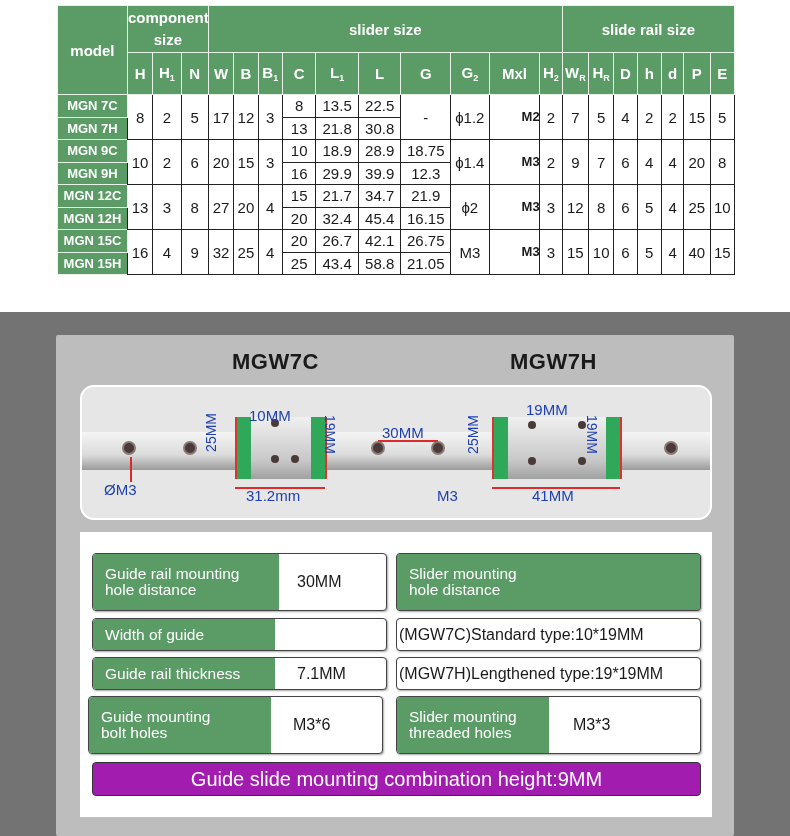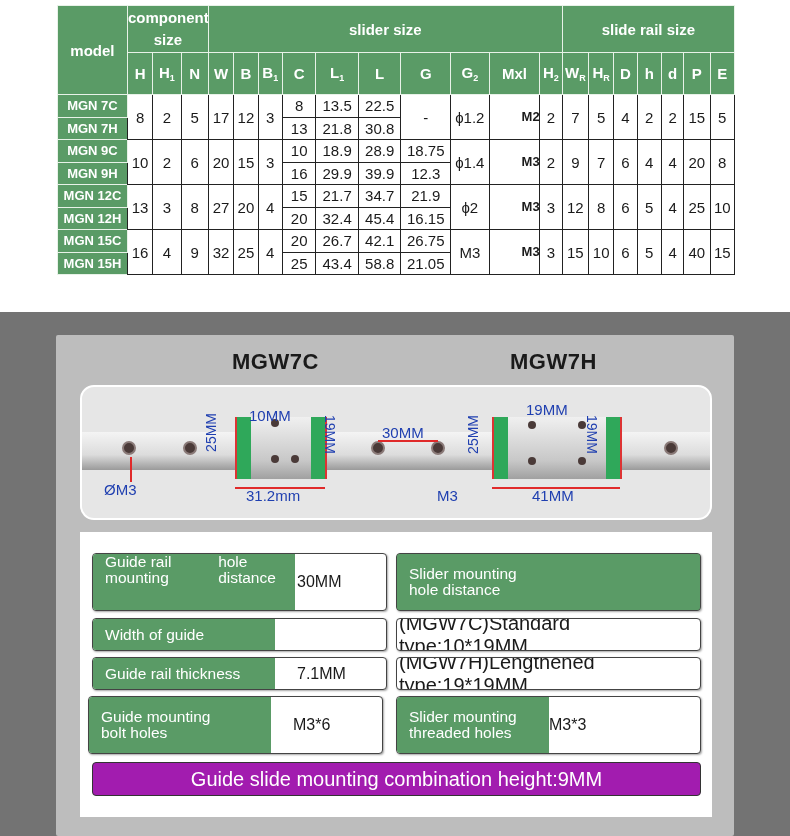--- a/index.html
+++ b/index.html
@@ -96,21 +96,21 @@
     display: flex; align-items: center; padding-left: 12px;
   }
   .cell .val {
     position: absolute; top: 0; bottom: 0; right: 0;
     display: flex; align-items: center;
     color: #1a1a1a; font-size: 16px;
   }
   .cell.full-green { background: #5a9b66; }
   .cell .whole {
     position: absolute; inset: 0; display: flex; align-items: center;
-    color: #1a1a1a; font-size: 20px; padding-left: 2px;
+    color: #1a1a1a; font-size: 16px; padding-left: 2px;
   }
   .banner {
     position: absolute; left: 92px; top: 762px; width: 609px; height: 34px;
     background: #a21caf; border: 1px solid #333; border-radius: 4px;
     color: #ffffff; font-size: 20px;
     display: flex; align-items: center; justify-content: center;
   }
 </style>
 </head>
 <body>
@@ -336,21 +336,21 @@
   <div class="dim" style="left:444px;top:14px">19MM</div>
   <div class="dim v" style="left:502px;top:28px;font-size:14px">19MM</div>
   <div class="redline" style="left:410px;top:100px;width:128px;height:2px"></div>
   <div class="dim" style="left:450px;top:100px">41MM</div>
   <div class="dim" style="left:355px;top:100px">M3</div>
 </div>
 
 <div class="info-box"></div>
 
 <div class="cell" style="left:92px;top:553px;width:295px;height:58px">
-  <div class="lbl" style="width:202px;flex-direction:row;align-items:flex-start;justify-content:center">
+  <div class="lbl" style="width:186px;flex-direction:column;align-items:flex-start;justify-content:center">
     <span>Guide rail mounting</span>
     <span>hole distance</span>
   </div>
   <div class="val" style="left:182px;padding-left:22px">30MM</div>
 </div>
 <div class="cell full-green" style="left:396px;top:553px;width:305px;height:58px">
   <div class="lbl" style="right:0;flex-direction:column;align-items:flex-start;justify-content:center">
     <span>Slider mounting</span>
     <span>hole distance</span>
   </div>
@@ -376,16 +376,16 @@
     <span>Guide mounting</span>
     <span>bolt holes</span>
   </div>
   <div class="val" style="left:182px;padding-left:22px">M3*6</div>
 </div>
 <div class="cell" style="left:396px;top:696px;width:305px;height:58px">
   <div class="lbl" style="width:152px;flex-direction:column;align-items:flex-start;justify-content:center">
     <span>Slider mounting</span>
     <span>threaded holes</span>
   </div>
-  <div class="val" style="left:152px;">M3*3</div>
+  <div class="val" style="left:152px;padding-left:24px">M3*3</div>
 </div>
 
 <div class="banner">Guide slide mounting combination height:9MM</div>
 
 </body></html>

